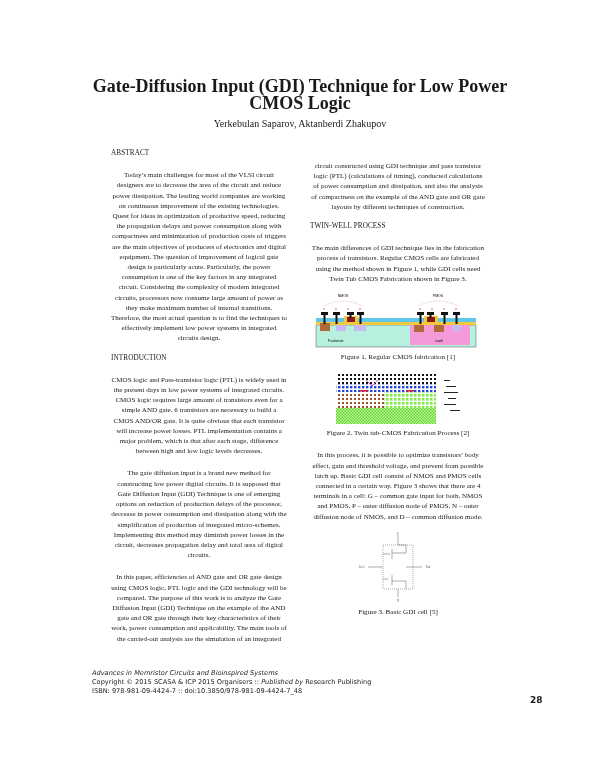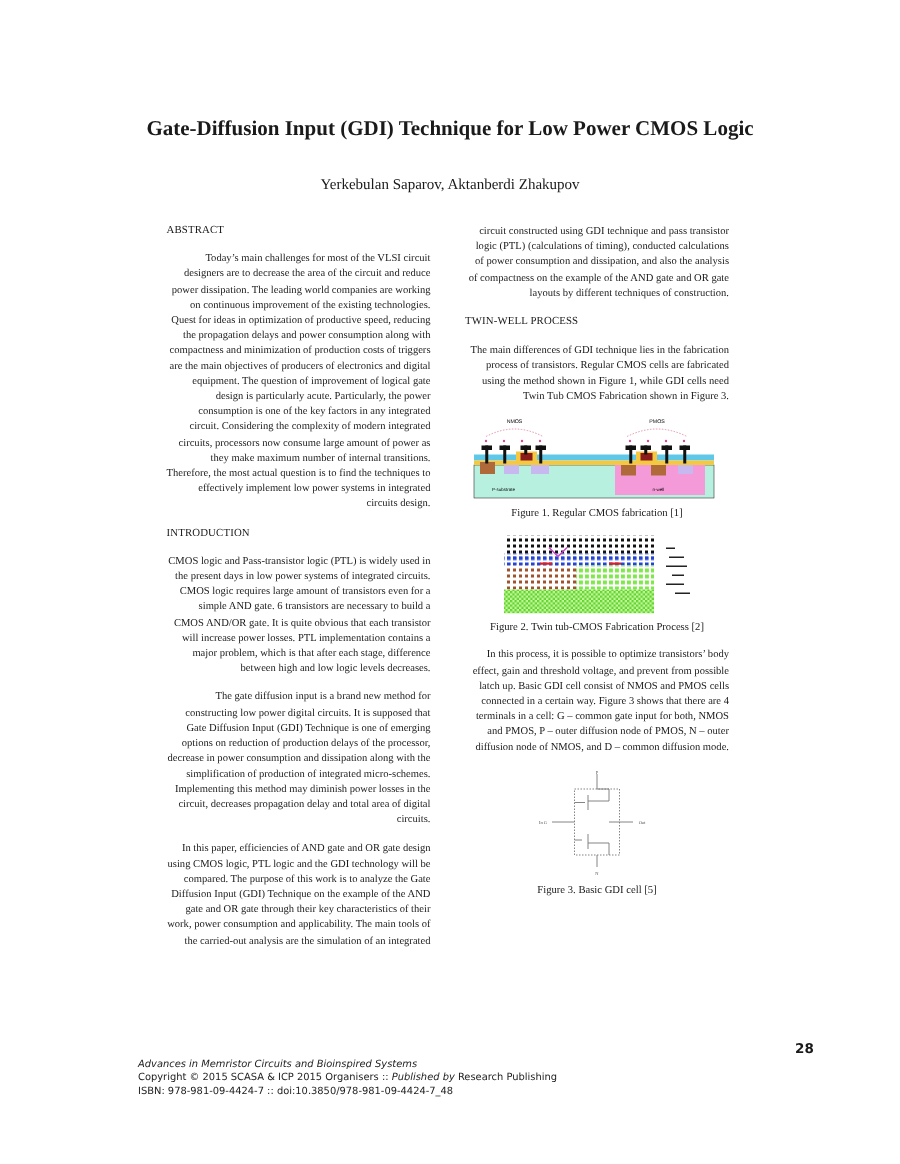--- a/index.html
+++ b/index.html
@@ -1,27 +1,27 @@
 <!DOCTYPE html>
 <html><head>
 <meta charset="utf-8">
 <style>
   html, body { margin:0; padding:0; background:#ffffff; }
   body { width:600px; height:776px; position:relative; overflow:hidden; font-family:"Liberation Serif", serif; color:#1a1a1a; }
-  .title { position:absolute; left:80px; width:440px; top:78px; text-align:center; font-weight:bold; font-size:14px; line-height:17px; }
+  .title { position:absolute; left:80px; width:440px; top:78px; text-align:center; font-weight:bold; font-size:18px; line-height:17px; }
   .authors { position:absolute; left:80px; width:440px; top:118px; text-align:center; font-size:10px; }
   .col { position:absolute; top:148px; width:176px; font-size:7.05px; line-height:10.2px; }
   .col.left { left:111px; }
   .col.right { left:310px; top:149px; }
   .h { font-weight:normal; font-size:7.2px; margin:0 0 9px 0; letter-spacing:0.1px; }
-  .p { margin:0 0 9px 0; text-align:right; }
+  .p { margin:12px 0 9px 0; text-align:center; }
   .fig { position:relative; margin:0; }
   .cap { text-align:center; font-size:7.1px; margin:4px 0 8px 0; }
   .footer { position:absolute; left:92px; top:669px; font-family:"DejaVu Sans", sans-serif; font-size:6.6px; line-height:9.2px; color:#222; }
-  .footer .it { font-style:italic;margin-top:36px; }
+  .footer .it { font-style:italic; }
   .pagenum { position:absolute; left:530px; top:695px; font-family:"DejaVu Sans", sans-serif; font-weight:bold; font-size:9px; }
 </style>
 </head>
 <body>
 
 <div class="title">
   <div>Gate-Diffusion Input (GDI) Technique for Low Power CMOS Logic</div>
 </div>
 <div class="authors">Yerkebulan Saparov, Aktanberdi Zhakupov</div>
 

